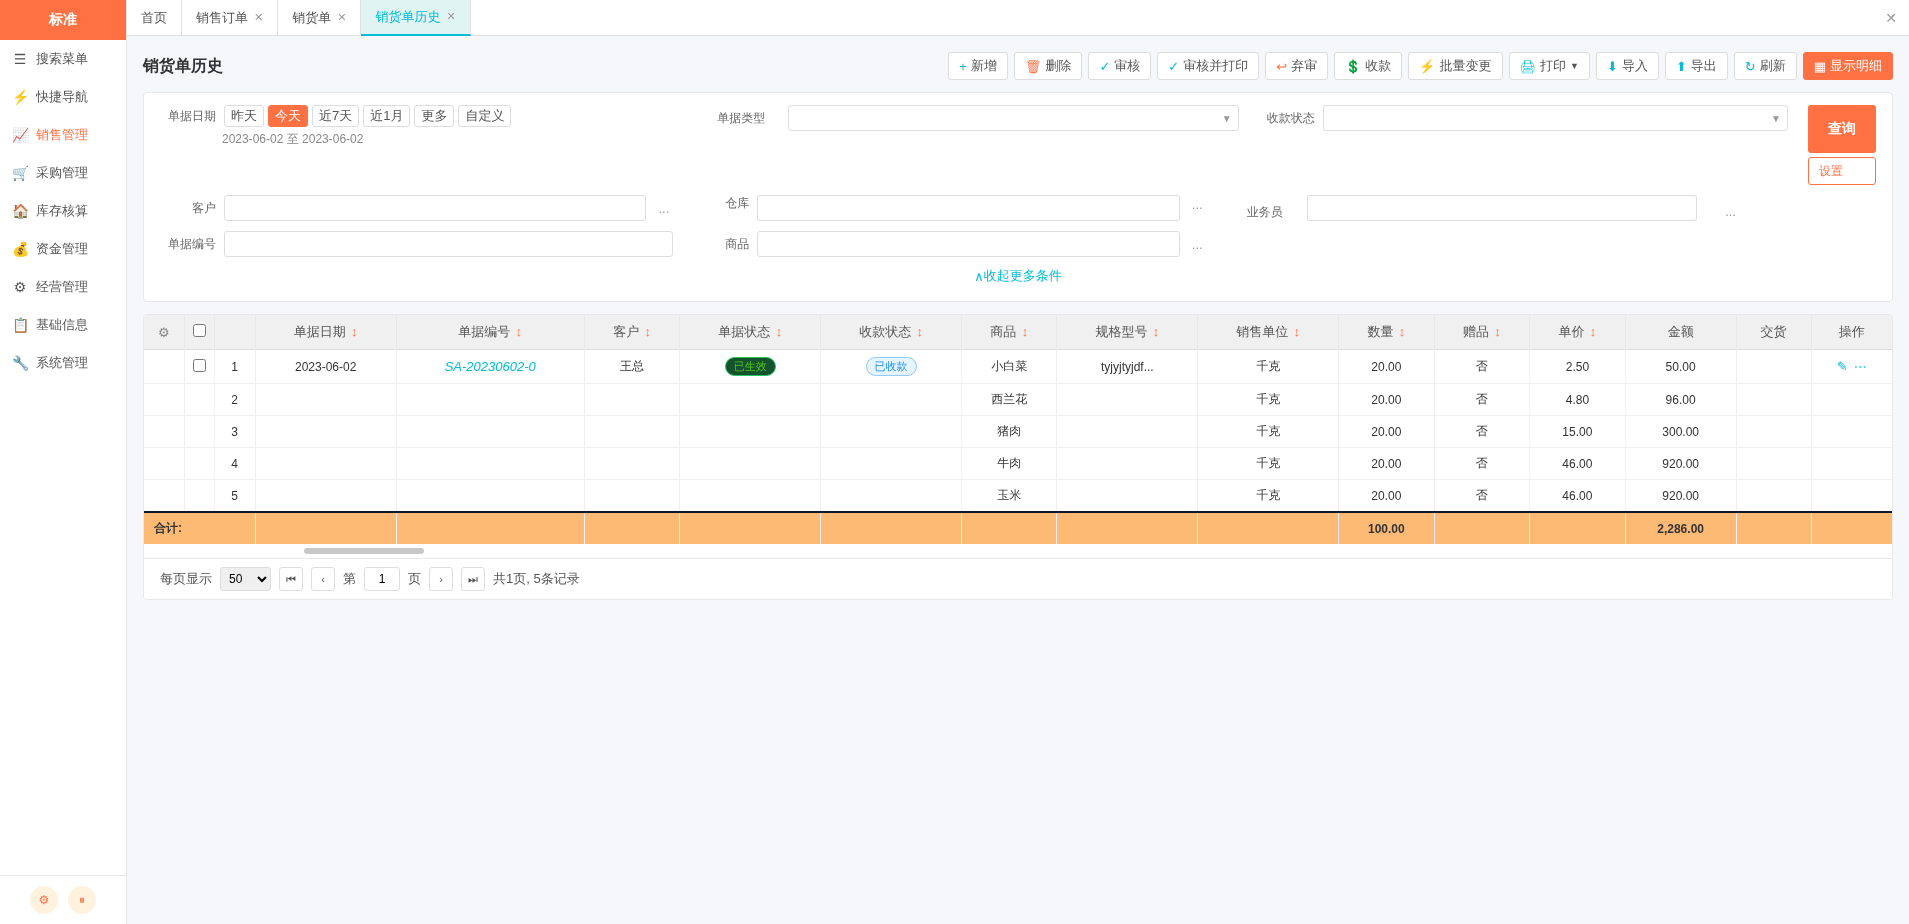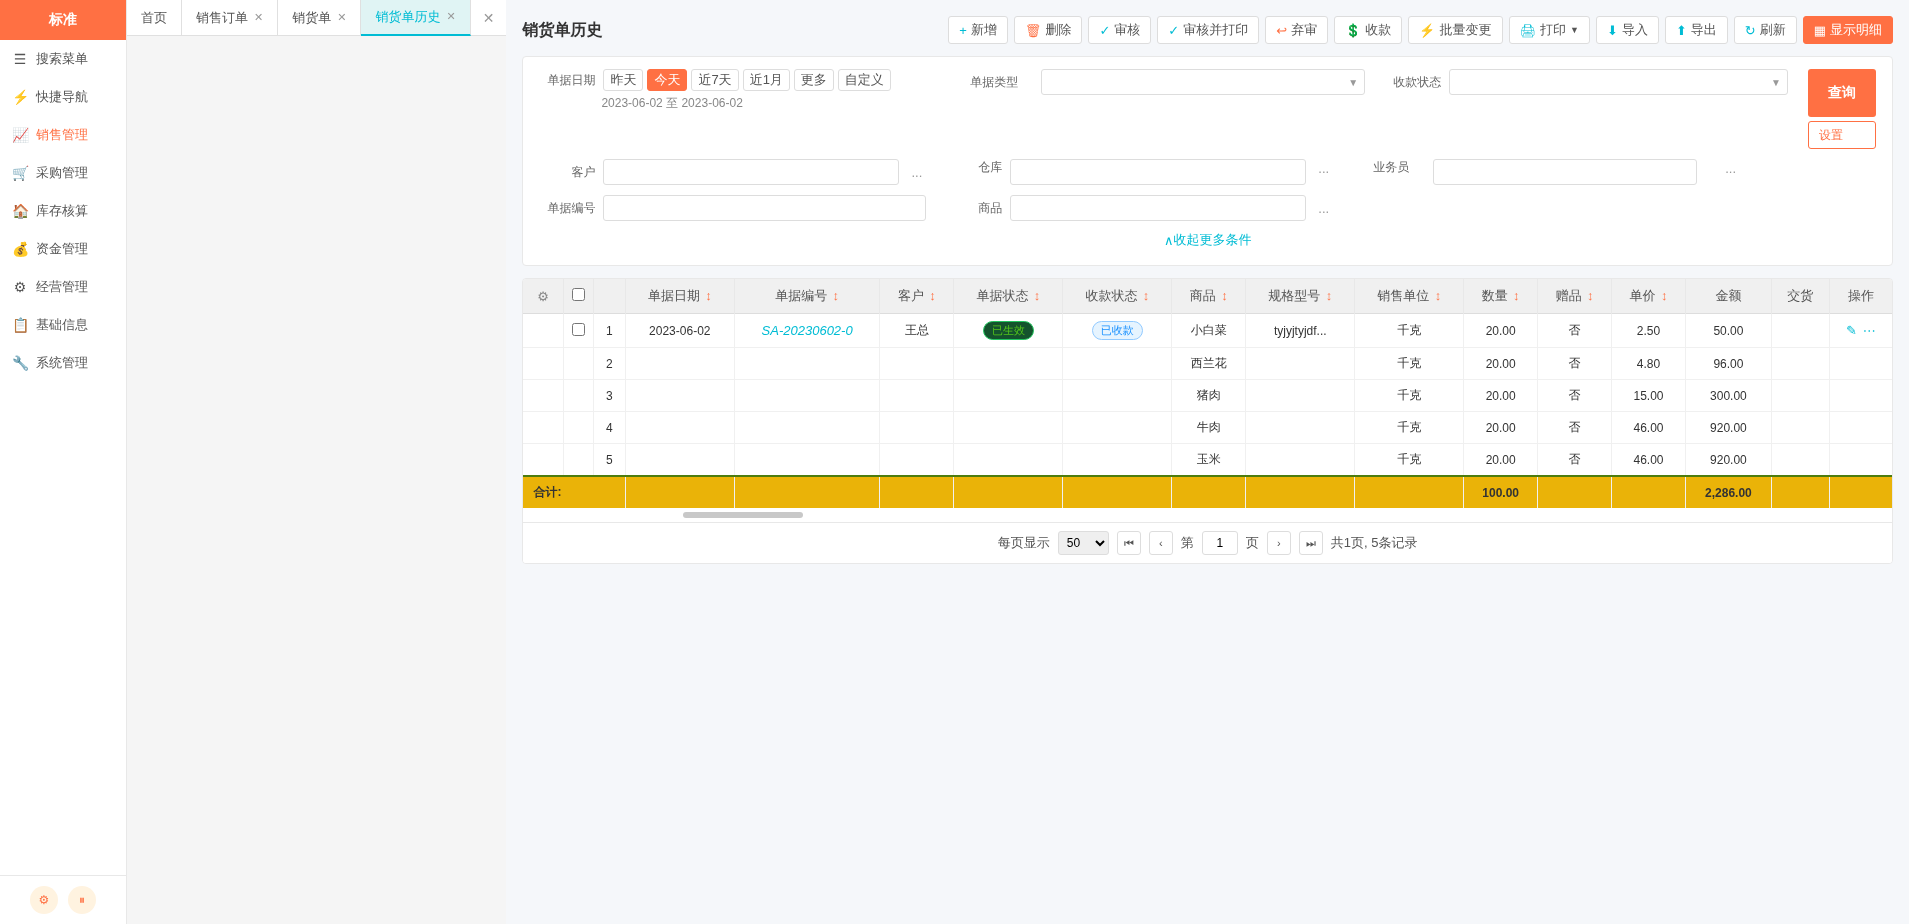--- a/index.html
+++ b/index.html
@@ -48,21 +48,21 @@
       border-radius: 50%;
       background: #fff3e0;
       display: flex; align-items: center; justify-content: center;
       cursor: pointer; color: #ff7043; font-size: 12px;
     }
 
     
     .main {
       flex: 1;
       display: flex;
-      flex-direction: row;
+      flex-direction: column;
       overflow: hidden;
     }
 
     
     .tabs-bar {
       background: #fff;
       border-bottom: 1px solid #e0e0e0;
       display: flex;
       align-items: center;
       height: 36px;
@@ -246,36 +246,36 @@
     .badge-green { background: #14532d; color: #52c41a; border: 1px solid #22c55e; }
     .badge-blue { background: #e6f4ff; color: #1890ff; border: 1px solid #91caff; }
 
     .link-text { color: #00bcd4; cursor: pointer; font-style: italic; }
 
     .action-btns { display: flex; gap: 6px; justify-content: center; }
     .action-icon { color: #00bcd4; cursor: pointer; font-size: 13px; }
 
     
     .summary-row {
-      background: #eab308;
-      border-top: 2px solid #4d7c0f;
+      background: #fdba74;
+      border-top: 2px solid #0f172a;
     }
     .summary-row td {
       font-weight: bold;
       border-bottom: none;
     }
 
     
     .table-footer {
       background: #fff;
       border-top: 1px solid #e8e8e8;
       padding: 8px 16px;
       display: flex;
       align-items: center;
-      justify-content: center;
+      justify-content: flex-start;
       gap: 8px;
       font-size: 12px;
       color: #555;
     }
     .page-size-select {
       height: 24px;
       border: 1px solid #ddd;
       border-radius: 3px;
       padding: 0 4px;
       font-size: 12px;
@@ -540,21 +540,21 @@
         <div style="flex:1; display:flex; align-items:center; gap:8px;">
           <span class="filter-lbl">客户</span>
           <input class="filter-input" style="flex: 1 1 0%;">
           <span class="filter-dots">...</span>
         </div>
         <div style="flex:1; display:flex; align-items:flex-start; gap:8px;">
           <span class="filter-lbl">仓库</span>
           <input class="filter-input" style="flex: 1 1 0%;">
           <span class="filter-dots">...</span>
         </div>
-        <div style="flex:1; display:flex; align-items:flex-start; gap:24px;">
+        <div style="flex:1; display:flex; align-items:flex-end; gap:24px;">
           <span class="filter-lbl">业务员</span>
           <input class="filter-input" style="flex: 1 1 0%;">
           <span class="filter-dots">...</span>
         </div>
         <div style="width:116px;"></div>
       </div>
 
       <div style="display:flex; gap:20px; margin-bottom:6px; align-items:center;">
         <div style="flex:1; display:flex; align-items:center; gap:8px;">
           <span class="filter-lbl">单据编号</span>

